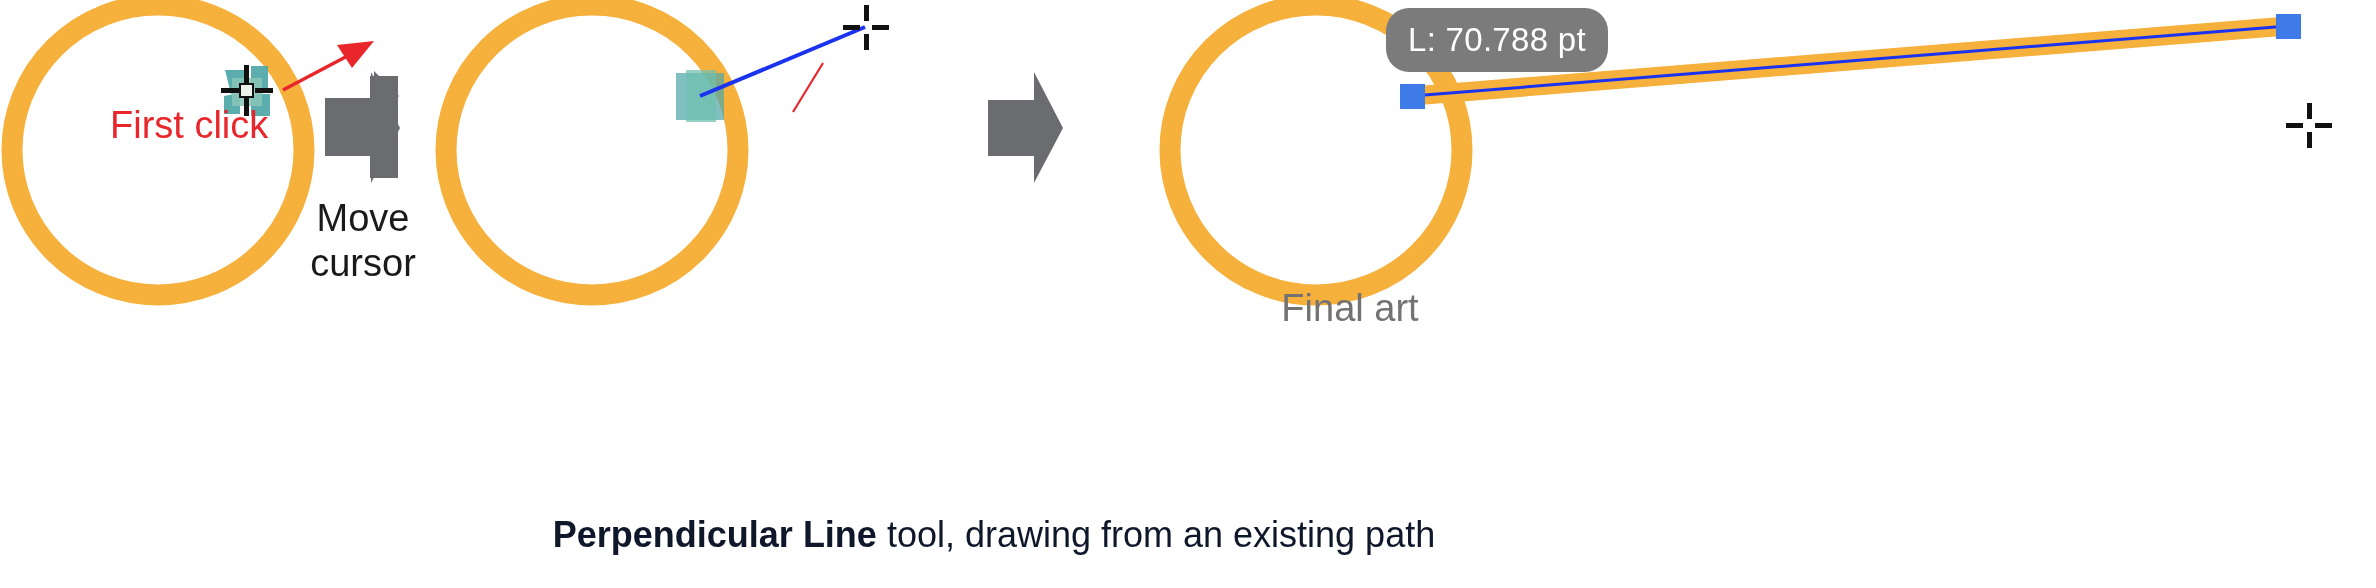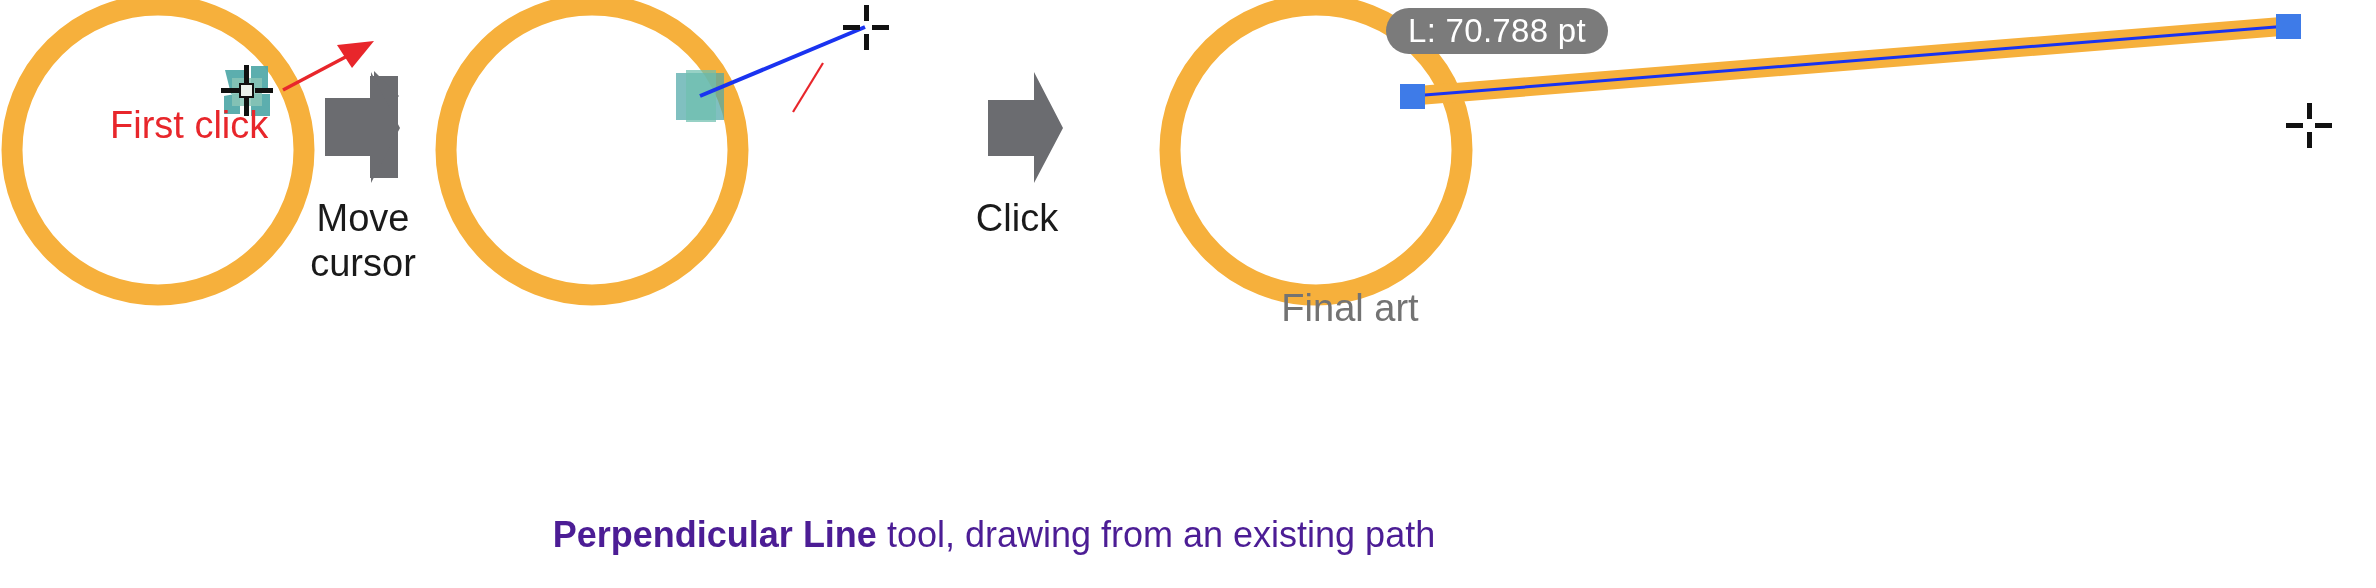--- a/index.html
+++ b/index.html
@@ -79,38 +79,38 @@
   }
 
   
   #measure-tooltip {
     position: absolute;
     left: 1386px;
     top: 8px;
     height: 46px;
     display: flex;
     align-items: center;
-    padding: 0 22px;
+    padding: 9px 22px;
     background: #7B7B7B;
     border-radius: 23px;
     color: #ffffff;
     font-size: 33px;
     letter-spacing: 0.3px;
     white-space: nowrap;
   }
 
   
   #caption {
     position: absolute;
     left: 0;
     top: 514px;
     width: 1988px;
     text-align: center;
     font-size: 36px;
-    color: #4c1d95;
+    color: #0f172a;
   }
   #caption .bold {
     font-weight: bold;
   }
 </style>
 </head>
 <body>
 
 <div id="stage">
 
@@ -191,21 +191,20 @@
       </g>
     </g>
   </svg>
 
   <div class="txt step-label" id="label-move-cursor">Move
 cursor</div>
 
   <div class="txt annot-red" id="label-first-click">First click</div>
 
 
-  <div class="txt step-label" id="label-click">Click</div>
 
   <div class="txt final-label" id="label-final-art">Final art</div>
 
   <div id="measure-tooltip">
     <span>L: 70.788 pt</span>
   </div>
 
   <div id="caption">
     <span class="bold">Perpendicular Line</span><span> tool, drawing from an existing path</span>
   </div>

